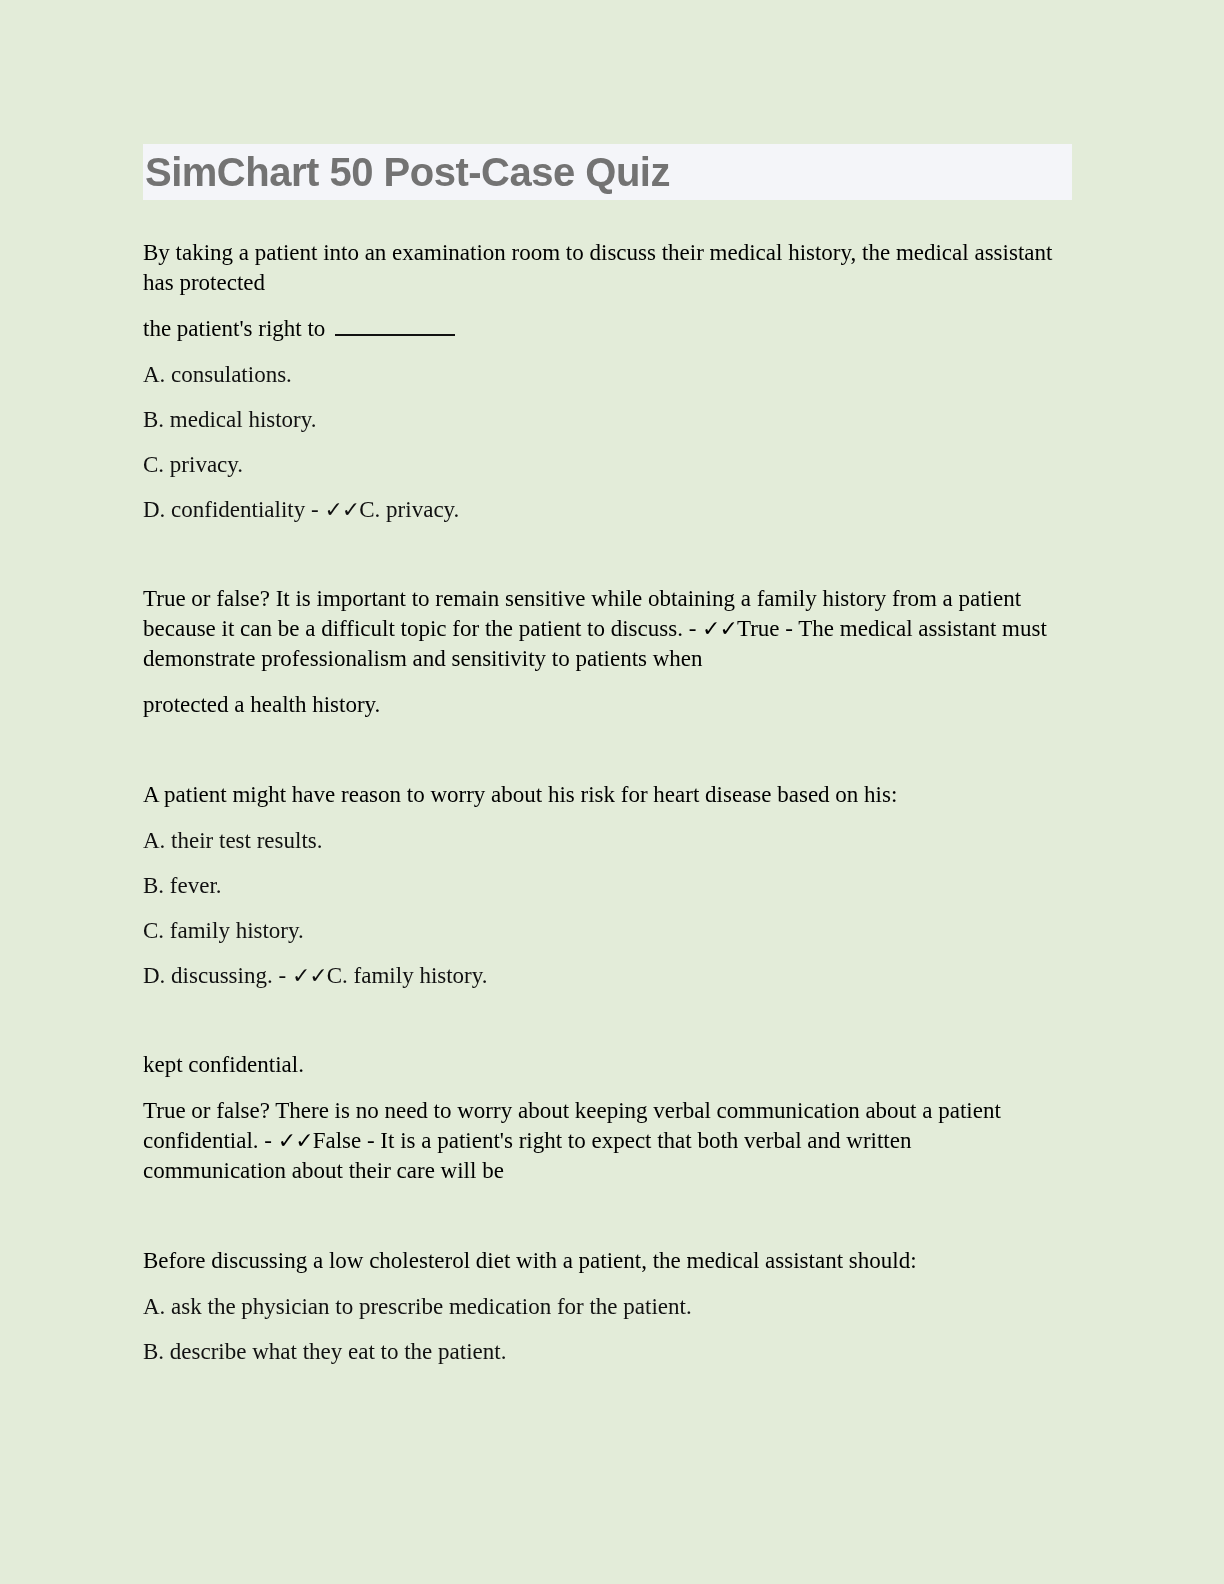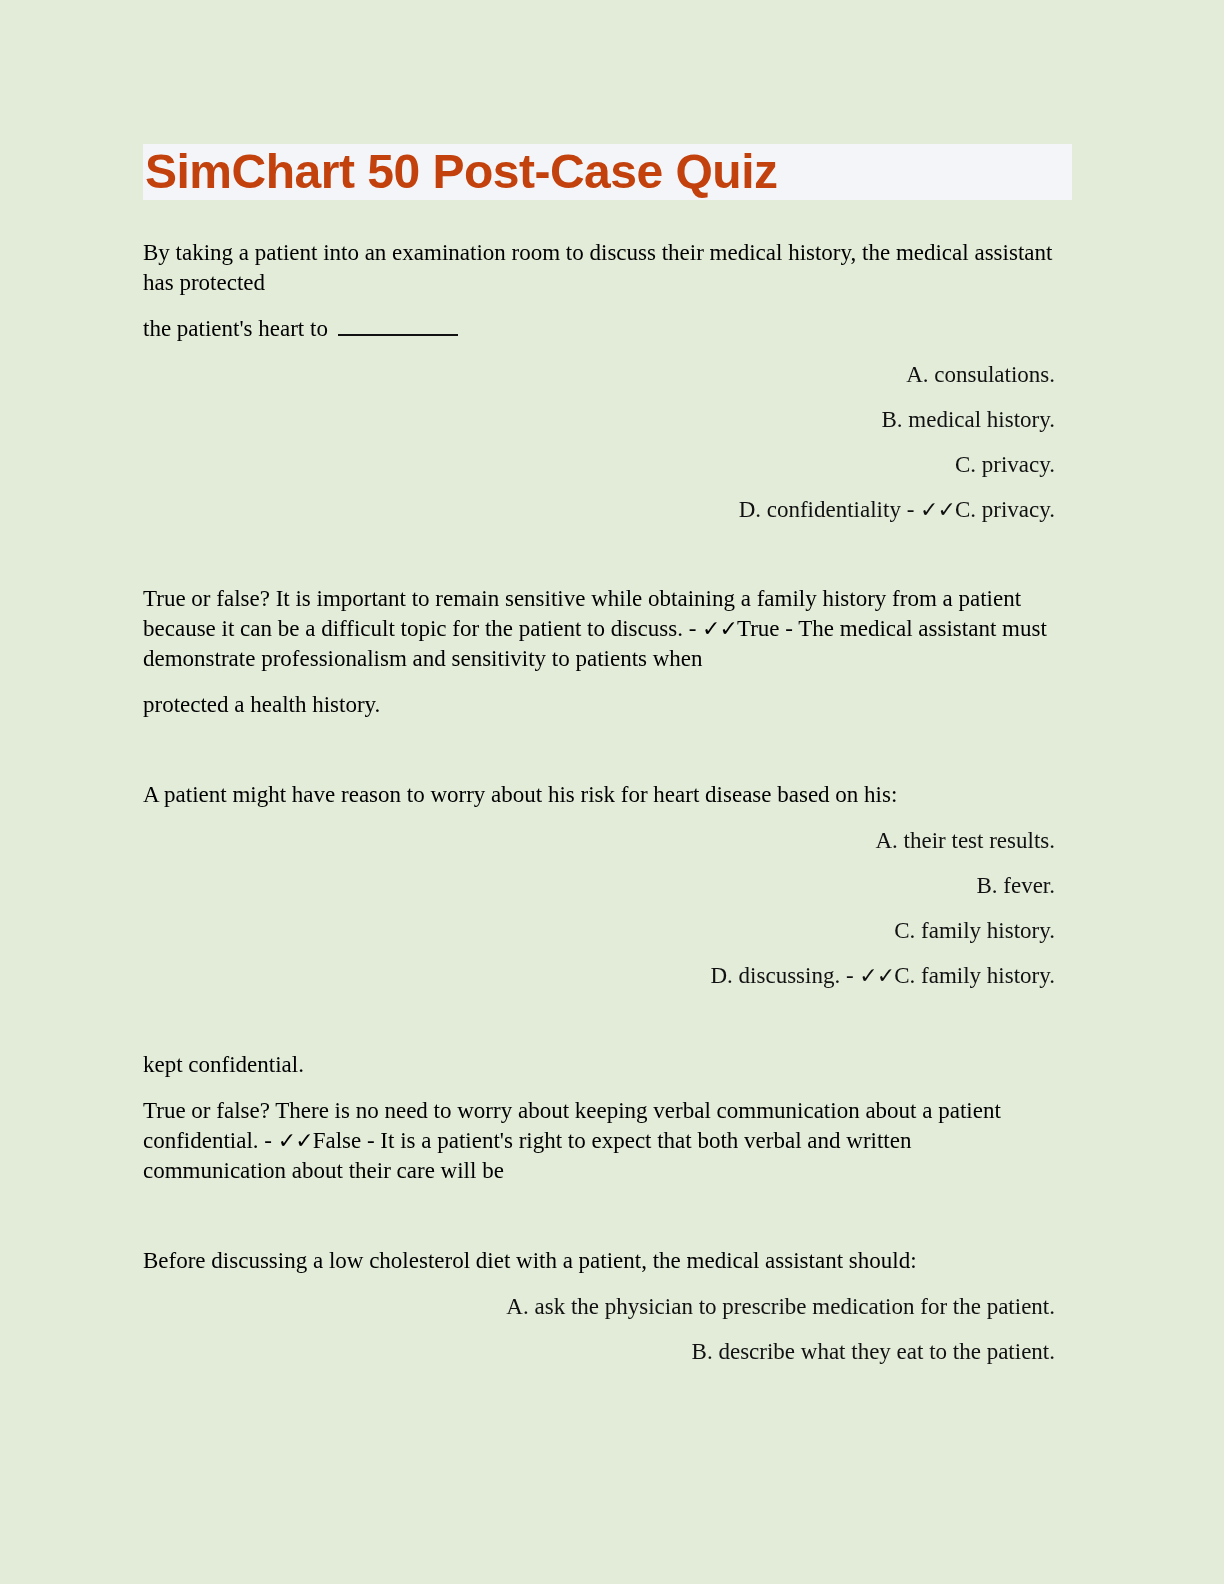--- a/index.html
+++ b/index.html
@@ -30,24 +30,24 @@
     top: 144px;
     width: 929px;
     height: 56px;
     background: #f4f5f9;
     display: flex;
     align-items: center;
   }
   .title-text {
     font-family: "Liberation Sans Narrow", "Liberation Sans", "DejaVu Sans", sans-serif;
     font-weight: bold;
-    font-size: 48px;
+    font-size: 40px;
     line-height: 1;
     letter-spacing: -0.5px;
-    color: #c2410c;
+    color: #737373;
     padding-left: 2px;
     white-space: nowrap;
   }
 
   
   .content {
     position: absolute;
     left: 143px;
     top: 238px;
     width: 912px;
@@ -64,21 +64,20 @@
   
   .block-gap {
     height: 44px;
   }
 
   .choice {
     font-size: 23px;
     line-height: 30px;
     margin: 12px 0 15px 0;
     color: #111111;
-    text-align: right;
   }
 
   .blank-line {
     display: inline-block;
     border-bottom: 2px solid #111111;
     width: 120px;
     height: 16px;
     vertical-align: baseline;
     margin-left: 4px;
   }
@@ -96,21 +95,21 @@
 <div class="page">
 
   <div class="title-band">
     <div class="title-text">SimChart 50 Post-Case Quiz</div>
   </div>
 
   <div class="content">
 
     <div>
       <p class="para">By taking a patient into an examination room to discuss their medical history, the medical assistant has protected</p>
-      <p class="para"><span>the patient's heart to </span><span class="blank-line"></span></p>
+      <p class="para"><span>the patient's right to </span><span class="blank-line"></span></p>
       <p class="choice">A. consulations.</p>
       <p class="choice">B. medical history.</p>
       <p class="choice">C. privacy.</p>
       <p class="choice"><span>D. confidentiality - </span><span class="check">✓✓</span><span>C. privacy.</span></p>
     </div>
 
     <div class="block-gap"></div>
 
     <div>
       <p class="para"><span>True or false? It is important to remain sensitive while obtaining a family history from a patient because it can be a difficult topic for the patient to discuss. - </span><span class="check">✓✓</span><span>True - The medical assistant must demonstrate professionalism and sensitivity to patients when</span></p>

